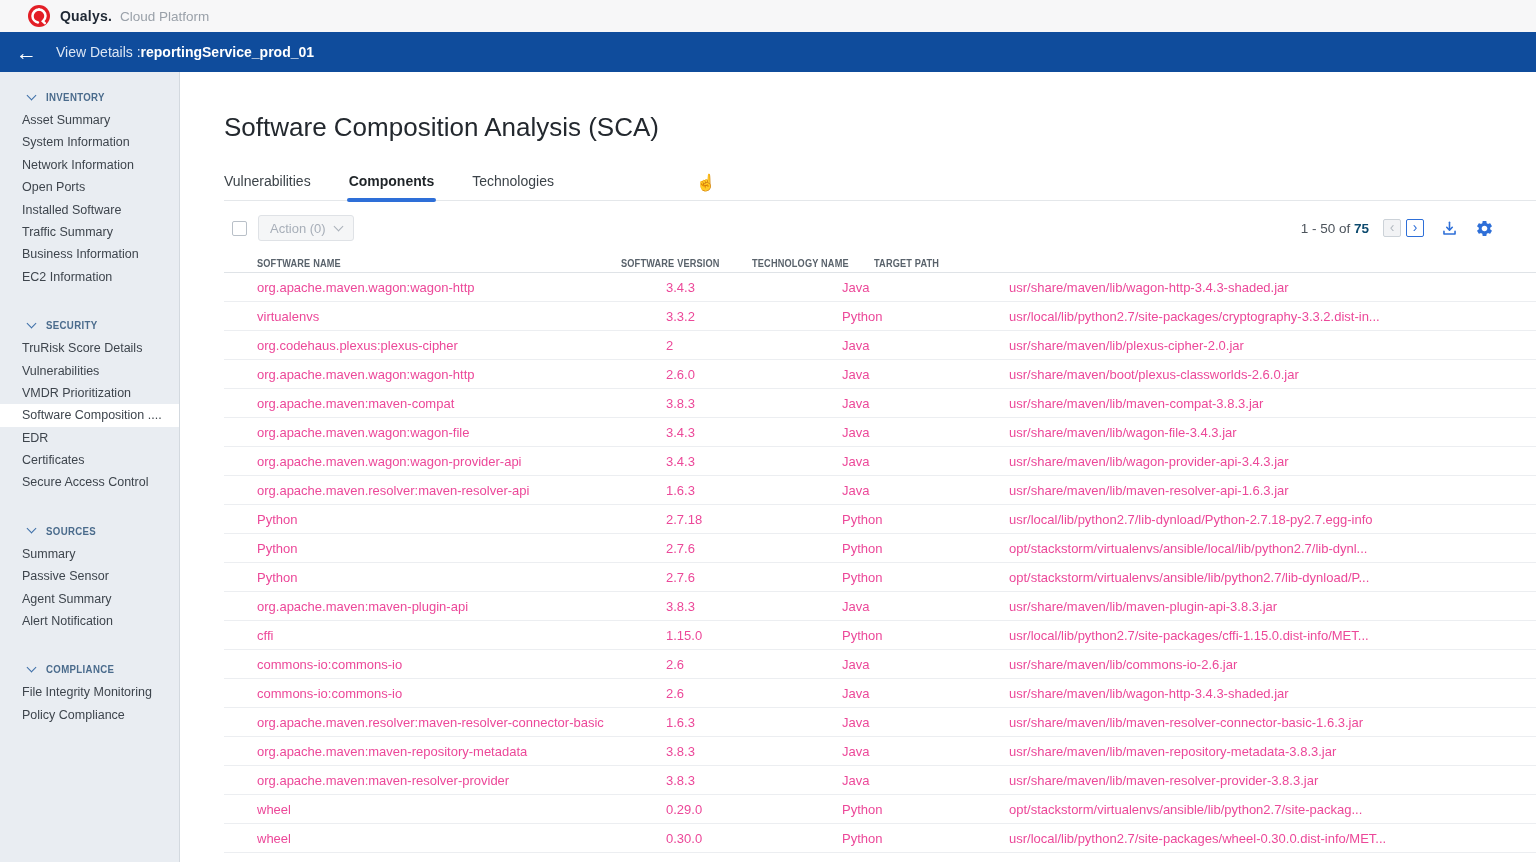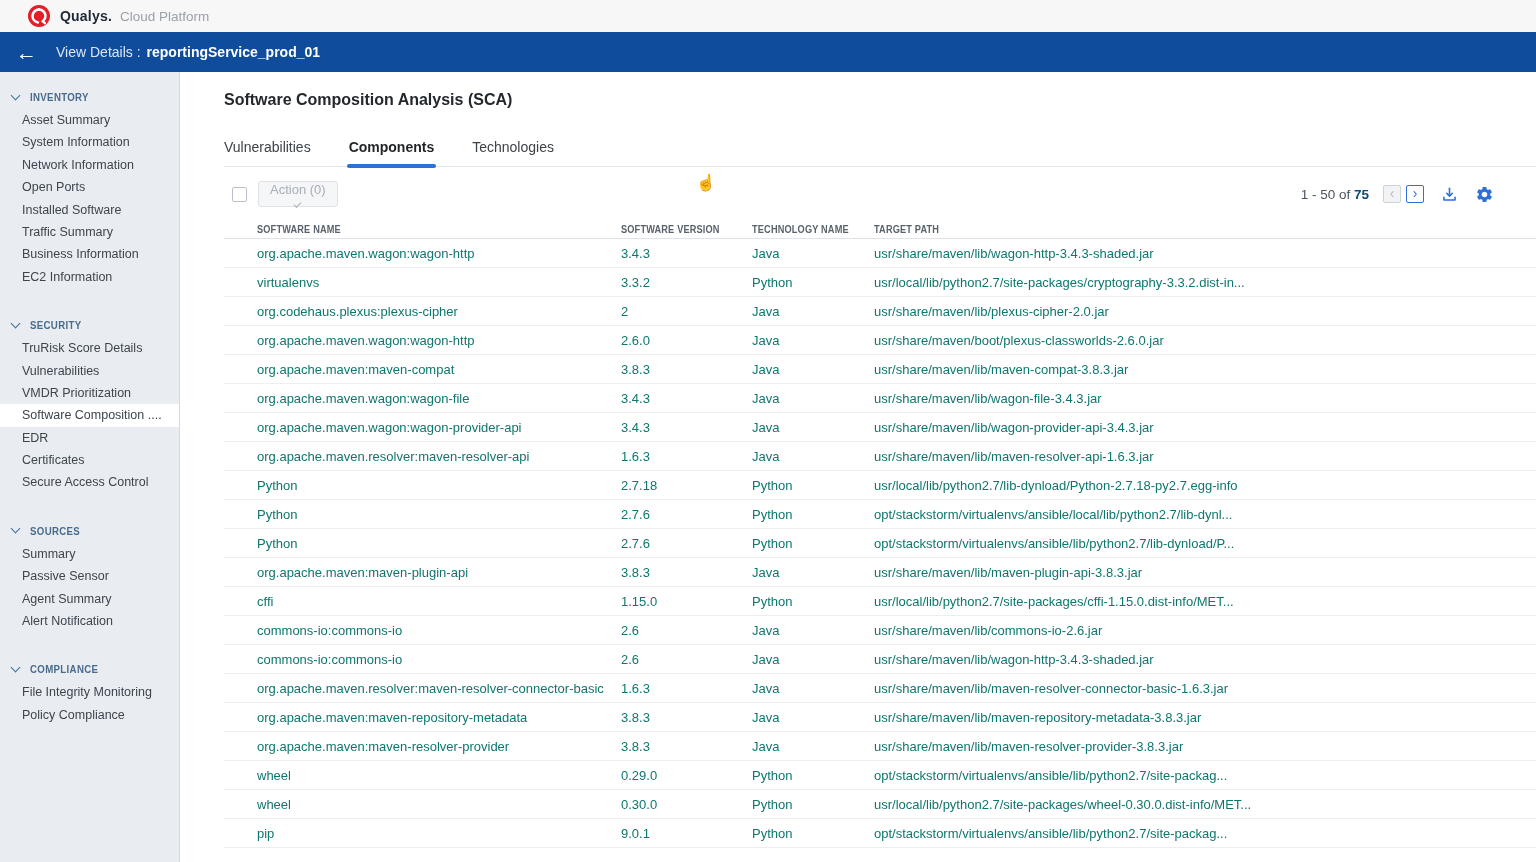--- a/index.html
+++ b/index.html
@@ -9,73 +9,73 @@
   
   .app-bar { height:32px; background:#f7f7f8; display:flex; align-items:center; padding-left:27px; }
   .logo { width:24px; height:24px; flex:0 0 auto; }
   .brand { font-weight:bold; font-size:14px; color:#1e2733; margin-left:9px; letter-spacing:.2px; }
   .product { font-size:13.5px; color:#9aa1a9; margin-left:8px; }
 
   
   .view-bar { height:40px; background:#0f4c9c; display:flex; align-items:center; padding-left:16px; color:#fff; }
   .back-arrow { font-size:21px; line-height:1; color:#fff; cursor:pointer; width:28px; }
   .view-label { font-size:14px; color:#dce6f4; margin-left:12px;text-align:center; }
-  .asset-name { font-size:14px; font-weight:bold; color:#fff; margin-left:6px; }
+  .asset-name { font-size:14px; font-weight:bold; color:#fff; }
 
   
   .layout { display:flex; height:790px; }
 
   
   .sidebar { width:180px; flex:0 0 180px; background:#e9edf2; border-right:1px solid #d3d9df; padding-top:13px; overflow:hidden; }
   .side-section { margin-bottom:25px; }
-  .side-header { display:flex; align-items:center; padding-left:12px; height:24px;
+  .side-header { display:flex; align-items:center; padding-left:28px; height:24px;
     color:#4a6b8c; font-weight:bold; font-size:11.5px; cursor:pointer; }
   .side-header .hlabel { display:inline-block; transform:scaleX(.84); transform-origin:left center; letter-spacing:.4px; }
   .chev { width:7px; height:7px; border-left:1.6px solid #3d6fa8; border-bottom:1.6px solid #3d6fa8;
     transform:rotate(-45deg); margin-right:11px; margin-top:-4px; flex:0 0 auto; }
   .side-item { height:22.4px; line-height:22.4px; padding-left:22px; font-size:12.5px; color:#3e454d;
     cursor:pointer; white-space:nowrap; }
   .side-item.selected { background:#fff; }
 
   
   .main { flex:1; position:relative; padding-left:44px; background:#fff; }
-  .page-title { font-size:16px; font-weight:700; color:#23282e; margin-top:19px; }
+  .page-title { font-size:26px; font-weight:400; color:#23282e; margin-top:40px; }
 
   .tabs { display:flex; gap:38px; margin-top:30px; border-bottom:1px solid #e4e7ea; }
   .tab { font-size:14px; color:#3c4349; padding-bottom:11px; position:relative; cursor:pointer; }
   .tab.active { font-weight:bold; color:#1f2428; }
   .tab.active::after { content:""; position:absolute; left:-2px; right:-2px; bottom:-2px; height:4px;
     background:#2e6fd8; border-radius:3px; }
 
   .cursor-hand { position:absolute; left:516px; top:101px; font-size:16px; color:#4a4f55; z-index:6; }
 
   
   .toolbar { display:flex; align-items:center; margin-top:13px; height:28px; padding-right:42px; }
   .checkbox { width:15px; height:15px; border:1px solid #b9c0c8; border-radius:2px; background:#fff;
     margin-left:8px; cursor:pointer; flex:0 0 auto; }
   .action-btn { margin-left:11px; height:26px; padding:0 11px; background:#f5f6f7; border:1px solid #dfe2e6;
-    border-radius:3px; color:#a7aeb8; font-size:13px; display:flex; align-items:center; gap:9px; cursor:default;flex-direction:column; }
+    border-radius:3px; color:#a7aeb8; font-size:13px; display:flex; align-items:center; gap:9px; cursor:default; }
   .dd-chev { width:7px; height:7px; border-left:1.5px solid #aab1ba; border-bottom:1.5px solid #aab1ba;
     transform:rotate(-45deg); margin-top:-4px; }
   .spacer { flex:1; }
   .page-info { font-size:13.5px; color:#4d545c; margin-right:9px; white-space:nowrap; }
   .page-info b { color:#0c4a6e; }
   .pg-btn { width:18px; height:18px; border:1px solid; border-radius:2px; display:flex; align-items:center;
     justify-content:center; font-size:14px; line-height:1; margin-left:5px; cursor:pointer; padding-bottom:2px; }
   .pg-prev { border-color:#ccd2d8; color:#b4bac1; background:#f2f3f5; }
   .pg-next { border-color:#2e6fd8; color:#2e6fd8; background:#fff; }
   .icon-btn { margin-left:16px; cursor:pointer; display:flex; align-items:center; }
 
   
   .table { margin-top:11px; }
   .thead, .trow { display:grid; grid-template-columns:364px 131px 122px 1fr; padding-left:33px; align-items:center; }
   .thead { height:20px; border-bottom:1px solid #dfe3e7; }
   .th { font-size:11.5px; font-weight:bold; color:#59626b; overflow:visible; white-space:nowrap; }
   .th i { font-style:normal; display:inline-block; transform:scaleX(.8); transform-origin:left center; letter-spacing:.2px; }
-  .trow { height:29px; border-bottom:1px solid #eceef1; font-size:13px; color:#0f766e; cursor:default; }
+  .trow { height:29px; border-bottom:1px solid #eceef1; font-size:13px; color:#ec4899; cursor:default;gap:45px; }
   .cell { white-space:nowrap; overflow:hidden; padding-right:14px; }
 </style>
 </head>
 <body>
 
 <div class="app-bar">
   <svg class="logo" viewBox="0 0 24 24">
     <circle cx="12" cy="12" r="11" fill="#e31e26"></circle>
     <path d="M12 5.6 C8.4 5.6 5.5 8.5 5.5 12 C5.5 15.2 7.9 17.9 11 18.4" stroke="#fff" stroke-width="2.5" fill="none" stroke-linecap="round"></path>
     <path d="M12 5.6 C15.6 5.6 18.5 8.5 18.5 12 C18.5 14.4 17.4 16.1 15.9 17.3 L17.8 19.2" stroke="#fff" stroke-width="2.5" fill="none" stroke-linecap="round"></path>

